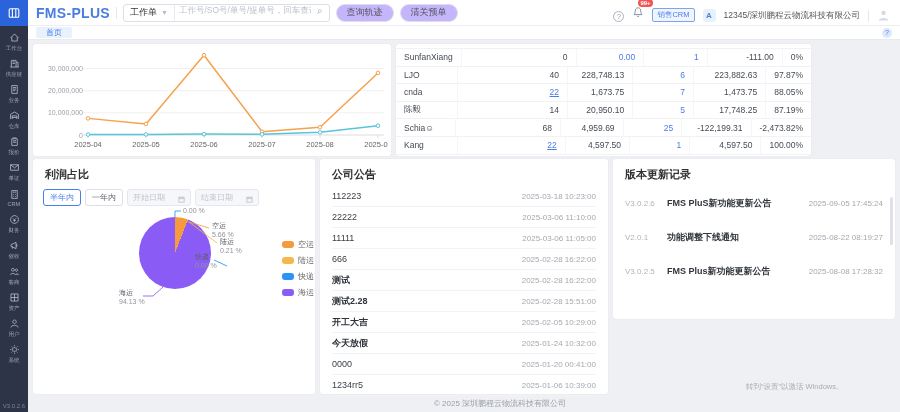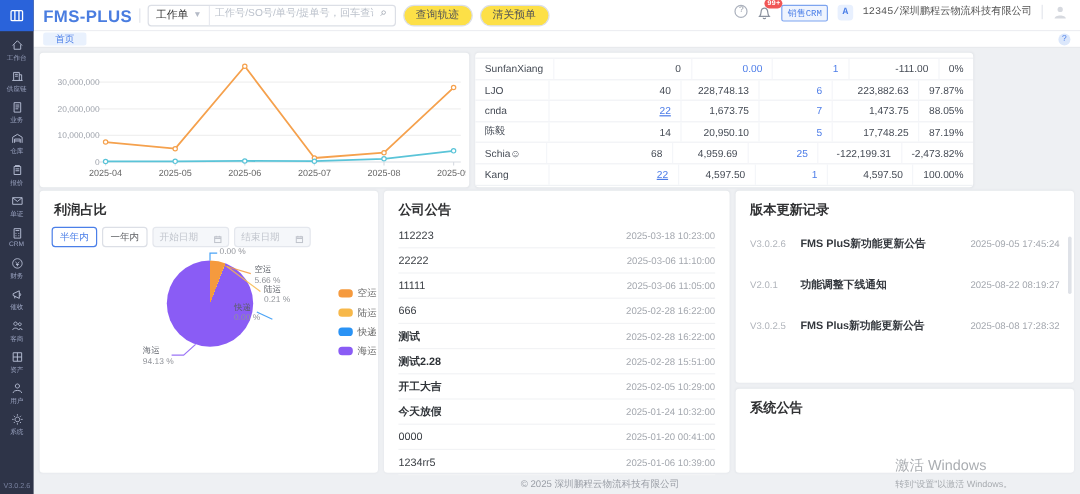--- a/index.html
+++ b/index.html
@@ -18,22 +18,22 @@
   
   .topbar { position:absolute; left:28px; top:0; width:872px; height:26px; background:#fff; border-bottom:1px solid #edeef2; display:flex; align-items:center; padding:0 10px 0 8px; gap:6px; z-index:5; }
   .brand { color:#4a7de0; font-size:14px; font-weight:bold; letter-spacing:.3px; }
   .vdiv { width:1px; height:12px; background:#e4e7ed; }
   .search-group { display:flex; align-items:flex-start; height:18px; border:1px solid #dcdfe6; border-radius:3px; background:#fff; overflow:hidden; }
   .search-select { display:flex; align-items:center; gap:4px; padding:0 6px; font-size:9px; color:#333; border-right:1px solid #e8eaf0; height:100%; cursor:pointer; }
   .chev { font-size:7px; color:#b4bac6; }
   .search-input { border:0; outline:0; font-size:8.5px; padding:0 4px; width:140px; color:#333; }
   .search-input::placeholder { color:#bcc2cc; }
   .search-icon { color:#9aa1ad; font-size:10px; padding:0 6px 0 2px; cursor:pointer; }
-  .pill-btn { height:18px; border:1px solid #dcdfe6; border-radius:9px; background:#fde047; font-size:9px; color:#555; padding:0 10px; cursor:pointer; font-family:Liberation Mono, monospace; }
-  .top-right { margin-left:auto; display:flex; align-items:flex-start; gap:8px;font-family:Liberation Mono, monospace; }
+  .pill-btn { height:18px; border:1px solid #dcdfe6; border-radius:9px; background:#c4b5fd; font-size:9px; color:#555; padding:0 10px; cursor:pointer; font-family:Liberation Mono, monospace; }
+  .top-right { margin-left:auto; display:flex; align-items:flex-end; gap:8px; }
   .help-circle { width:11px; height:11px; border:1px solid #abb1bd; border-radius:50%; color:#8a919e; font-size:7px; display:flex; align-items:center; justify-content:center; cursor:pointer; }
   .bell-wrap { position:relative; cursor:pointer; }
   .badge { position:absolute; top:-5px; left:6px; background:#f05656; color:#fff; font-size:6px; padding:0 2px; border-radius:5px; line-height:8px; font-weight:bold; }
   .crm-tag { border:1px solid #7da4ef; color:#4b7fe8; background:#eff4fe; font-size:7.5px; border-radius:2px; padding:1px 4px; cursor:pointer; }
   .avatar { width:13px; height:13px; border-radius:3px; background:#e8f0fe; color:#4b7fe8; font-weight:bold; font-size:8px; display:flex; align-items:center; justify-content:center; }
   .company { font-size:8.5px; color:#555; }
   .exit-icon { opacity:.75; cursor:pointer; }
 
   
   .tabbar { position:absolute; left:28px; top:26px; width:872px; height:14px; background:#fff; border-bottom:1px solid #e8eaed; display:flex; align-items:center; padding:0 8px; z-index:5; }
@@ -528,24 +528,20 @@
         </div>
         <div class="vrow">
           <span class="vver">V3.0.2.5</span>
           <span class="vtitle">FMS Plus新功能更新公告</span>
           <span class="vdate">2025-08-08 17:28:32</span>
         </div>
       </div>
     <div class="vscroll"></div>
   </section>
 
-  <section class="card" id="systemCard">
-    <div class="card-title">系统公告</div>
-  </section>
 
 </main>
 
 <div class="footer">© 2025 深圳鹏程云物流科技有限公司</div>
 
 <div class="watermark">
-  <div class="wm1">激活 Windows</div>
   <div class="wm2">转到“设置”以激活 Windows。</div>
 </div>
 
 </body></html>

